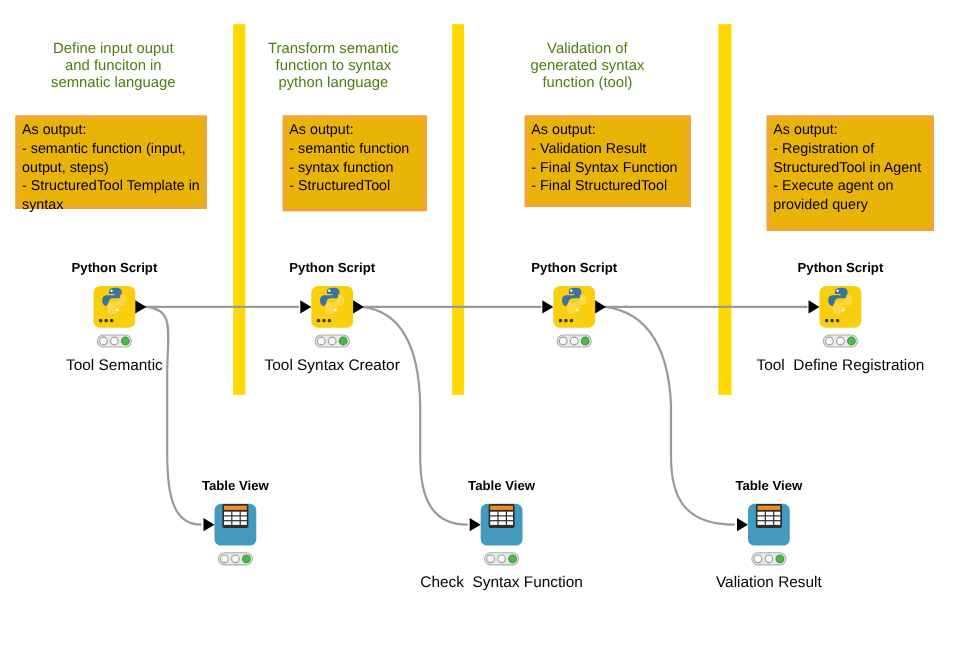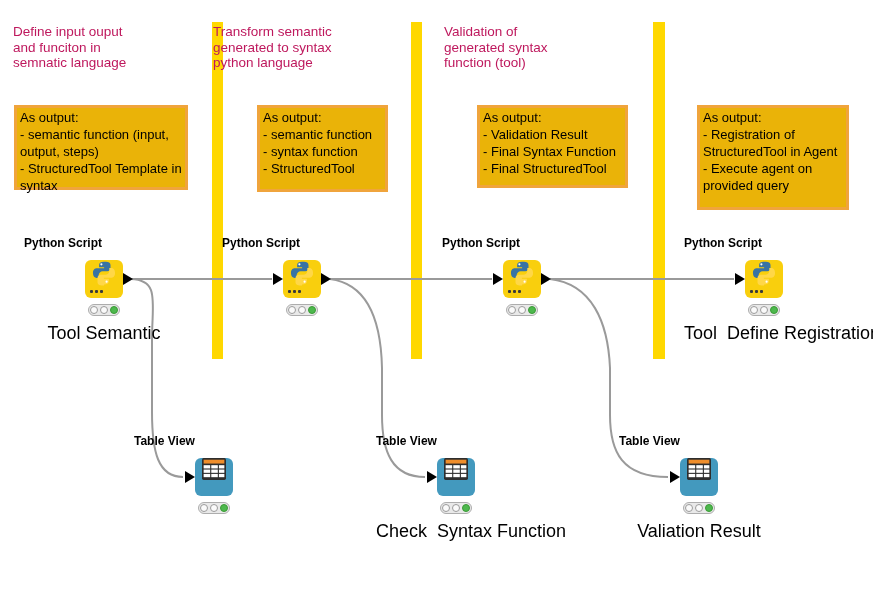--- a/index.html
+++ b/index.html
@@ -10,75 +10,75 @@
   *{margin:0;padding:0;box-sizing:border-box}
   html,body{background:#fff}
   body{font-family:"Liberation Sans",sans-serif}
   .canvas{position:relative;width:873px;height:595px;background:#fff;overflow:hidden}
 
   
   .bar{position:absolute;top:22px;width:11px;height:337px;background:var(--separator-yellow);z-index:1}
   .bar.b1{left:212px}.bar.b2{left:411px}.bar.b3{left:653px;width:12px}
 
   
-  .title{position:absolute;top:24px;width:180px;text-align:left;font-size:13.5px;
-         line-height:15.5px;color:#be185d;white-space:pre;z-index:2}
+  .title{position:absolute;top:36px;width:180px;text-align:center;font-size:13.5px;
+         line-height:15.5px;color:#4d7c0f;white-space:pre;z-index:2}
   .title.t1{left:13px}.title.t2{left:213px}.title.t3{left:444px}
 
   
   .obox{position:absolute;top:105px;border:3px solid var(--annotation-border-orange);
         background:#eab308;font-size:13px;line-height:17px;color:#000;white-space:pre;
         padding:1px 0 0 3px;z-index:2;overflow:visible}
   .obox.o1{left:14px;width:174px;height:85px}
   .obox.o2{left:257px;width:131px;height:87px}
   .obox.o3{left:477px;width:151px;height:83px}
   .obox.o4{left:697px;width:152px;height:105px}
 
   
   svg.wires{position:absolute;left:0;top:0;z-index:3;pointer-events:none}
   svg.wires path{fill:none;stroke:var(--connector-gray);stroke-width:2}
 
   
   .node{position:absolute;width:160px;z-index:4}
   .node.n1{left:24px;top:236px}.node.n2{left:222px;top:236px}
   .node.n3{left:442px;top:236px}.node.n4{left:684px;top:236px}
   .node.t1{left:134px;top:434px}.node.t2{left:376px;top:434px}.node.t3{left:619px;top:434px}
-  .ntype{height:15px;text-align:left;font-size:12px;font-weight:bold;color:#000}
+  .ntype{height:15px;text-align:center;font-size:12px;font-weight:bold;color:#000}
   .nicon{position:relative;width:38px;height:38px;margin:9px auto 0;border-radius:6px}
   .nicon.yellow{background:var(--node-yellow)}
   .nicon.blue{background:var(--table-blue)}
   .nicon svg.glyph{display:block;margin:4px auto 0}
   .dots{position:absolute;left:5px;bottom:5px;display:flex;gap:2px}
   .dots i{width:3px;height:3px;background:#3a3a3a;border-radius:1px;display:block}
   .port{position:absolute;top:37px;width:0;height:0;border-top:6px solid transparent;
         border-bottom:6px solid transparent;border-left:10px solid var(--port-black)}
   .port.in{left:51px}.port.out{left:99px}
   .traffic{width:32px;height:12px;margin:6px auto 0;background:#e9e9e9;border:1px solid #adadad;
            border-radius:6px;display:flex;align-items:center;justify-content:center;gap:2px}
   .lamp{width:8px;height:8px;border-radius:50%;display:block}
   .lamp.off{background:#fafafa;border:1px solid #9b9b9b}
   .lamp.on{background:var(--status-green);border:1px solid #3a9a35}
-  .nname{margin-top:7px;text-align:center;font-size:18px;color:#000;white-space:pre}
+  .nname{margin-top:7px;text-align:center;font-size:14px;color:#000;white-space:pre}
   .pb{fill:var(--python-blue)}.py{fill:var(--python-yellow)}
   .thead{fill:var(--table-icon-orange)}
 </style>
 </head>
 <body>
 
 <div class="canvas">
 
   <div class="bar b1"></div>
   <div class="bar b2"></div>
   <div class="bar b3"></div>
 
   <div class="title t1">Define input ouput
 and funciton in
 semnatic language</div>
   <div class="title t2">Transform semantic
-generated to syntax
+function to syntax
 python language</div>
   <div class="title t3">Validation of
 generated syntax
 function (tool)</div>
 
   <div class="obox o1">As output:
 - semantic function (input,
 output, steps)
 - StructuredTool Template in
 syntax</div>
@@ -144,20 +144,21 @@
           <i></i>
         </span>
     </div>
     <span class="port in"></span>
     <span class="port out"></span>
     <div class="traffic">
       <i class="lamp off"></i>
       <i class="lamp off"></i>
       <i class="lamp on"></i>
     </div>
+    <div class="nname">Tool Syntax Creator</div>
   </div>
 
   <div class="node n3">
     <div class="ntype">Python Script</div>
     <div class="nicon yellow">
       <svg class="glyph" width="26" height="26" viewBox="0 0 24 24">
         <path class="pb" d="M11.9 1.5c-2.6 0-4.4 1-4.4 3v2.3h4.6v.9H5.6c-2 0-3.8 1.2-3.8 4.4 0 3.1 1.6 4.5 3.4 4.5h1.9v-2.7c0-2 1.7-3.6 3.7-3.6h4.3c1.6 0 2.9-1.3 2.9-2.9V4.5c0-1.9-1.9-3-4.1-3h-2z"></path>
         <circle fill="#fff" cx="9.6" cy="4" r="1"></circle>
         <path class="py" d="M12.1 22.5c2.6 0 4.4-1 4.4-3v-2.3h-4.6v-.9h6.5c2 0 3.8-1.2 3.8-4.4 0-3.1-1.6-4.5-3.4-4.5h-1.9v2.7c0 2-1.7 3.6-3.7 3.6H8.9c-1.6 0-2.9 1.3-2.9 2.9v3.9c0 1.9 1.9 3 4.1 3h2z"></path>
         <circle fill="#fff" cx="14.4" cy="20" r="1"></circle>

